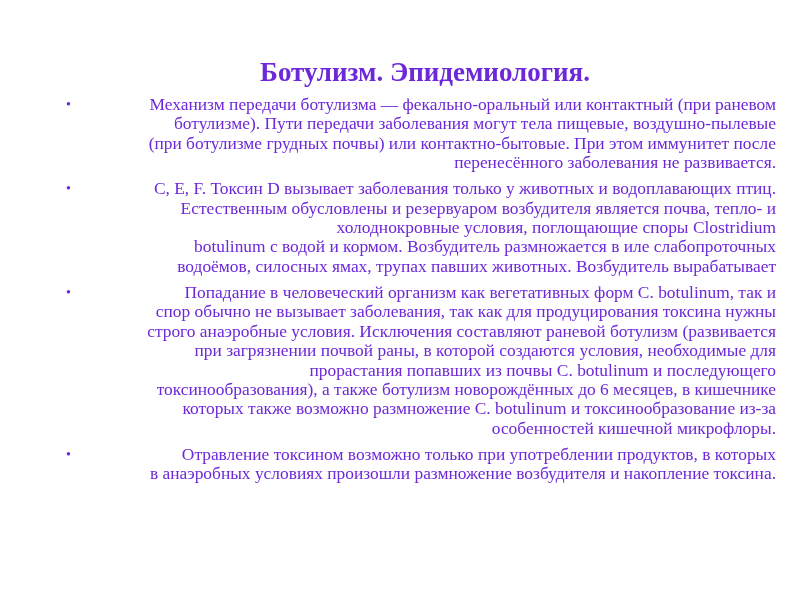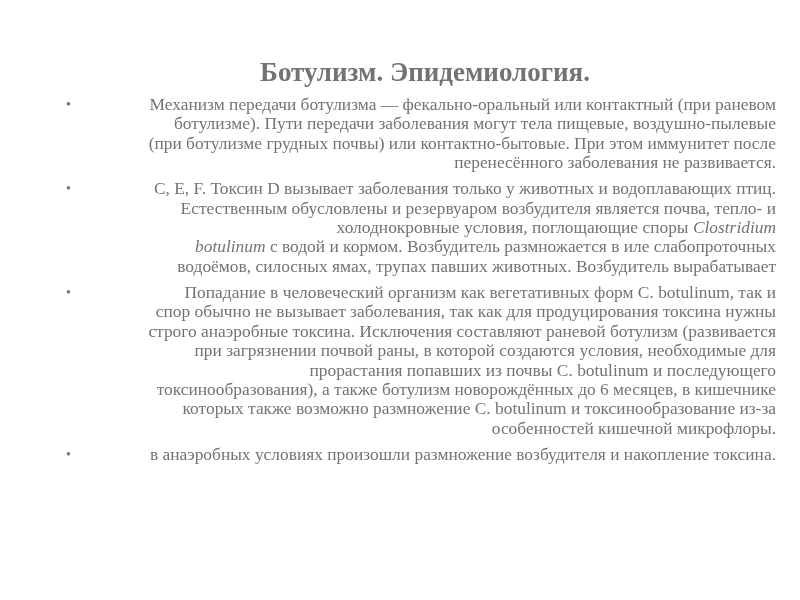--- a/index.html
+++ b/index.html
@@ -5,21 +5,21 @@
   html, body {
     margin: 0;
     padding: 0;
     background: #ffffff;
   }
   .slide {
     position: relative;
     width: 800px;
     height: 600px;
     background: #ffffff;
-    color: #737373;
+    color: #6d28d9;
     font-family: "Liberation Serif", "DejaVu Serif", serif;
     overflow: hidden;
     box-sizing: border-box;
     padding-top: 57px;
   }
   .title {
     margin: 0 30px 0 80px;
     text-align: center;
     font-size: 27px;
     font-weight: bold;
@@ -45,21 +45,20 @@
   }
   .bullet-body {
     flex: 1 1 auto;
     min-width: 0;
   }
   .line {
     white-space: nowrap;
     text-align: right;
   }
   .seg.italic {
-    font-style: italic;
     margin-top: 16px;
   }
 </style>
 </head>
 <body>
 
 <div class="slide">
   <h1 class="title">Ботулизм. Эпидемиология.</h1>
   <div class="content">
       <div class="bullet">
@@ -79,28 +78,29 @@
           <div class="line"><span class="seg">холоднокровные условия, поглощающие споры </span><span class="seg italic">Clostridium</span></div>
           <div class="line"><span class="seg italic">botulinum</span><span class="seg"> с водой и кормом. Возбудитель размножается в иле слабопроточных</span></div>
           <div class="line"><span class="seg">водоёмов, силосных ямах, трупах павших животных. Возбудитель вырабатывает</span></div>
         </div>
       </div>
       <div class="bullet">
         <span class="marker">•</span>
         <div class="bullet-body">
           <div class="line"><span class="seg">Попадание в человеческий организм как вегетативных форм C. botulinum, так и</span></div>
           <div class="line"><span class="seg">спор обычно не вызывает заболевания, так как для продуцирования токсина нужны</span></div>
-          <div class="line"><span class="seg">строго анаэробные токсина. Исключения составляют раневой ботулизм (развивается</span></div>
+          <div class="line"><span class="seg">строго анаэробные условия. Исключения составляют раневой ботулизм (развивается</span></div>
           <div class="line"><span class="seg">при загрязнении почвой раны, в которой создаются условия, необходимые для</span></div>
           <div class="line"><span class="seg">прорастания попавших из почвы C. botulinum и последующего</span></div>
           <div class="line"><span class="seg">токсинообразования), а также ботулизм новорождённых до 6 месяцев, в кишечнике</span></div>
           <div class="line"><span class="seg">которых также возможно размножение C. botulinum и токсинообразование из-за</span></div>
           <div class="line"><span class="seg">особенностей кишечной микрофлоры.</span></div>
         </div>
       </div>
       <div class="bullet">
         <span class="marker">•</span>
         <div class="bullet-body">
+          <div class="line"><span class="seg">Отравление токсином возможно только при употреблении продуктов, в которых</span></div>
           <div class="line"><span class="seg">в анаэробных условиях произошли размножение возбудителя и накопление токсина.</span></div>
         </div>
       </div>
     </div>
 </div>
 
 </body></html>

